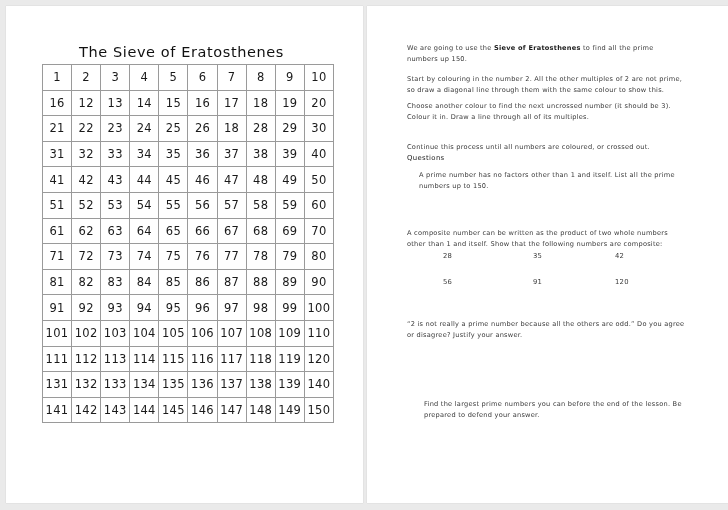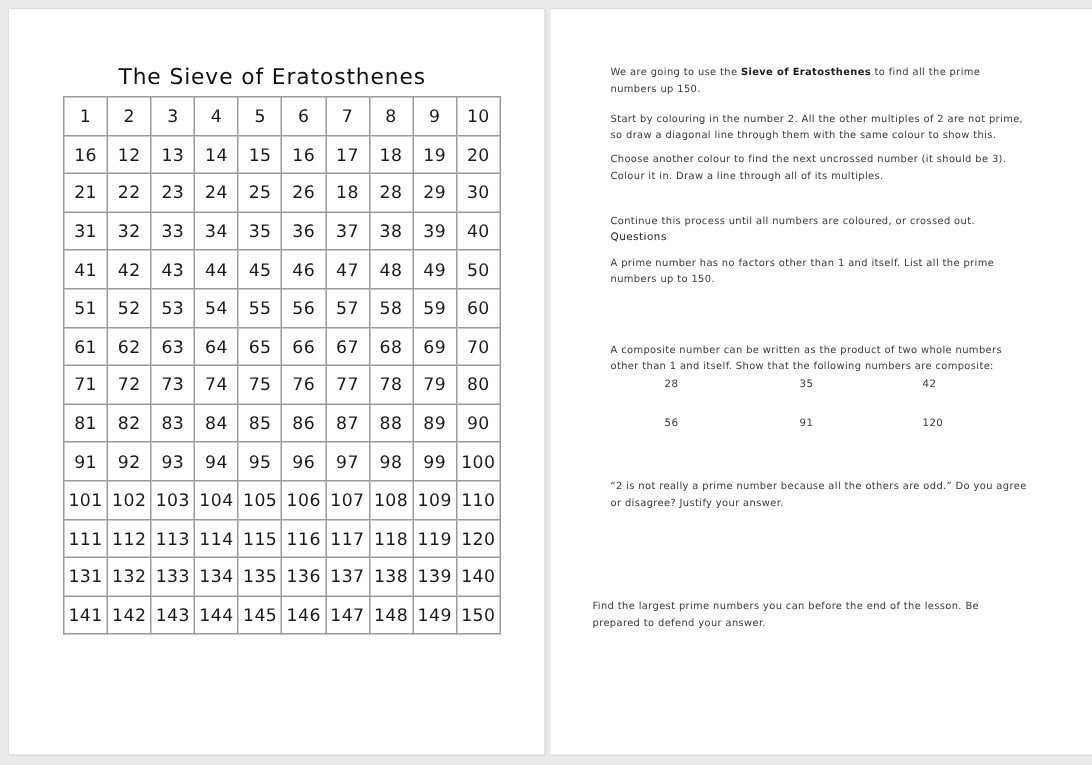--- a/index.html
+++ b/index.html
@@ -102,24 +102,24 @@
     position: absolute;
     left: 40px;
     top: 148px;
     font-family: "DejaVu Sans", sans-serif;
     font-size: 6.9px;
     letter-spacing: 0.35px;
     color: #1b1b1b;
     font-weight: 400;
   }
 
-  #question-one  { left: 40px; top: 164px; }
+  #question-one  { left: 52px; top: 164px; }
   #question-two  { left: 40px; top: 222px; }
   #question-three{ left: 40px; top: 313px; }
-  #question-four { left: 28px; top: 393px; }
+  #question-four { left: 57px; top: 393px; }
 
   
   #composite-numbers {
     position: absolute;
     left: 40px;
     top: 246px;
     width: 290px;
   }
 
   .composite-row {

